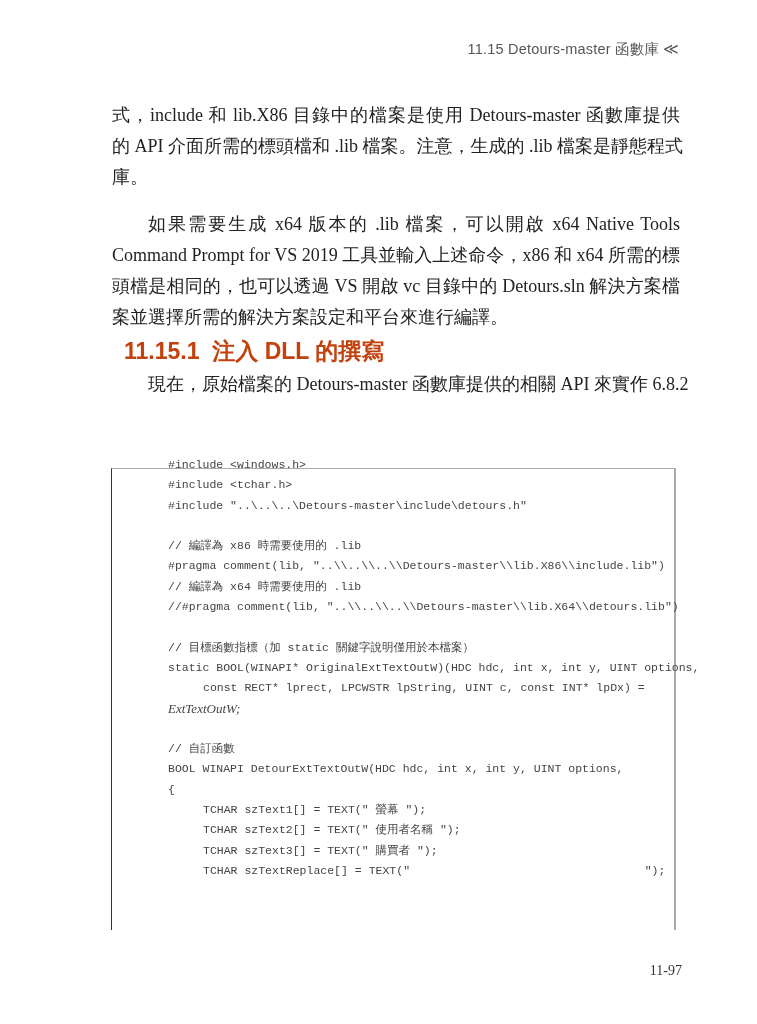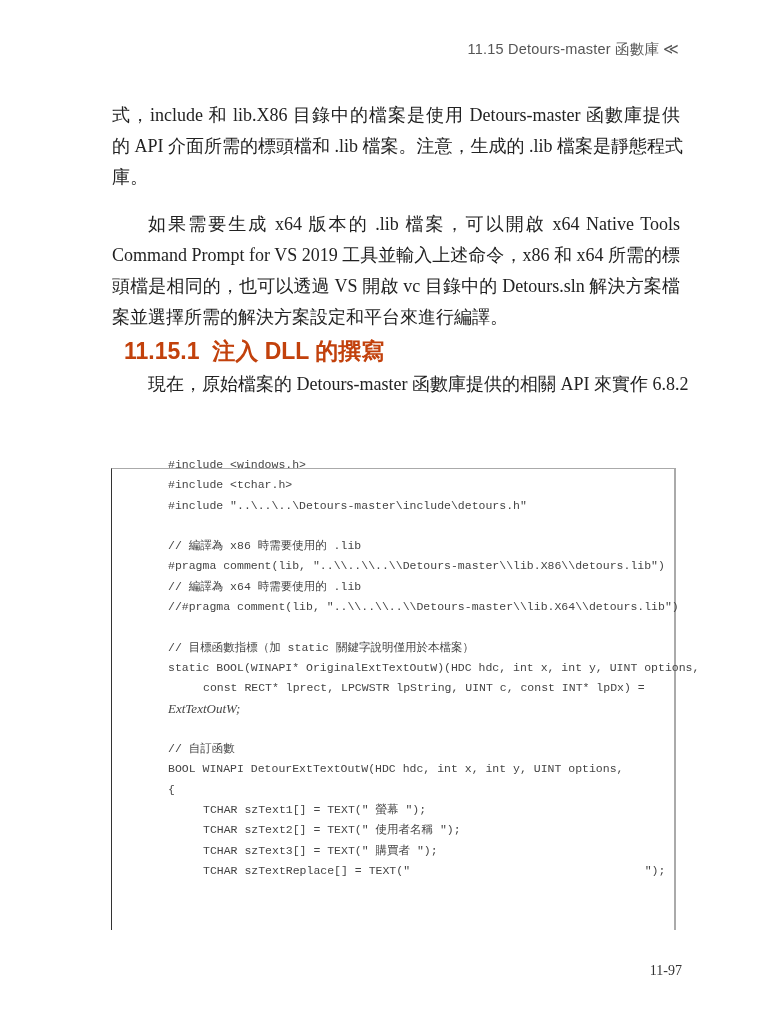--- a/index.html
+++ b/index.html
@@ -67,21 +67,21 @@
   <span class="line indent">現在，原始檔案的 Detours-master 函數庫提供的相關 API 來實作 6.8.2</span>
 </div>
 
 <div class="codebox"></div>
 <div class="code">
   <span class="cl">#include &lt;windows.h&gt;</span>
   <span class="cl">#include &lt;tchar.h&gt;</span>
   <span class="cl">#include "..\..\..\Detours-master\include\detours.h"</span>
   <span class="cl"></span>
   <span class="cl">// 編譯為 x86 時需要使用的 .lib</span>
-  <span class="cl">#pragma comment(lib, "..\\..\\..\\Detours-master\\lib.X86\\detours.lib")</span>
+  <span class="cl">#pragma comment(lib, "..\\..\\..\\Detours-master\\lib.X86\\include.lib")</span>
   <span class="cl">// 編譯為 x64 時需要使用的 .lib</span>
   <span class="cl">//#pragma comment(lib, "..\\..\\..\\Detours-master\\lib.X64\\detours.lib")</span>
   <span class="cl"></span>
   <span class="cl">// 目標函數指標（加 static 關鍵字說明僅用於本檔案）</span>
   <span class="cl">static BOOL(WINAPI* OriginalExtTextOutW)(HDC hdc, int x, int y, UINT options,</span>
   <span class="cl i1">const RECT* lprect, LPCWSTR lpString, UINT c, const INT* lpDx) =</span>
   <span class="cl it">ExtTextOutW;</span>
   <span class="cl"></span>
   <span class="cl">// 自訂函數</span>
   <span class="cl">BOOL WINAPI DetourExtTextOutW(HDC hdc, int x, int y, UINT options,</span>

